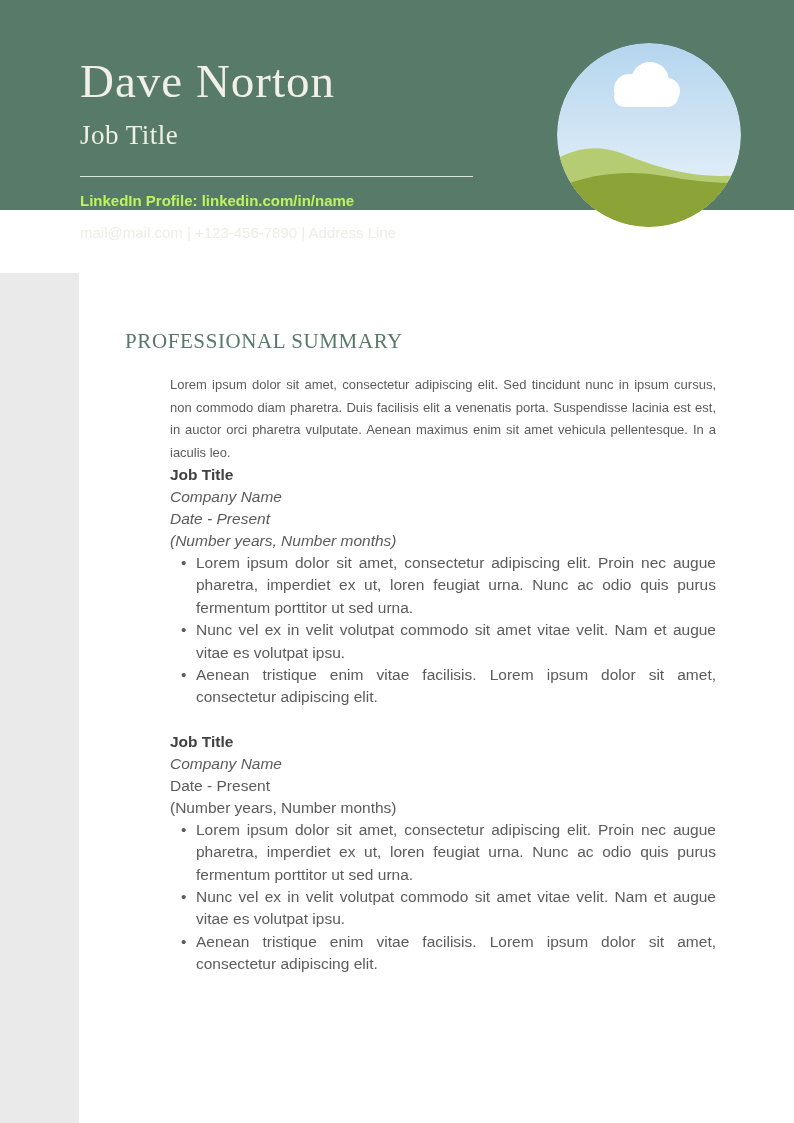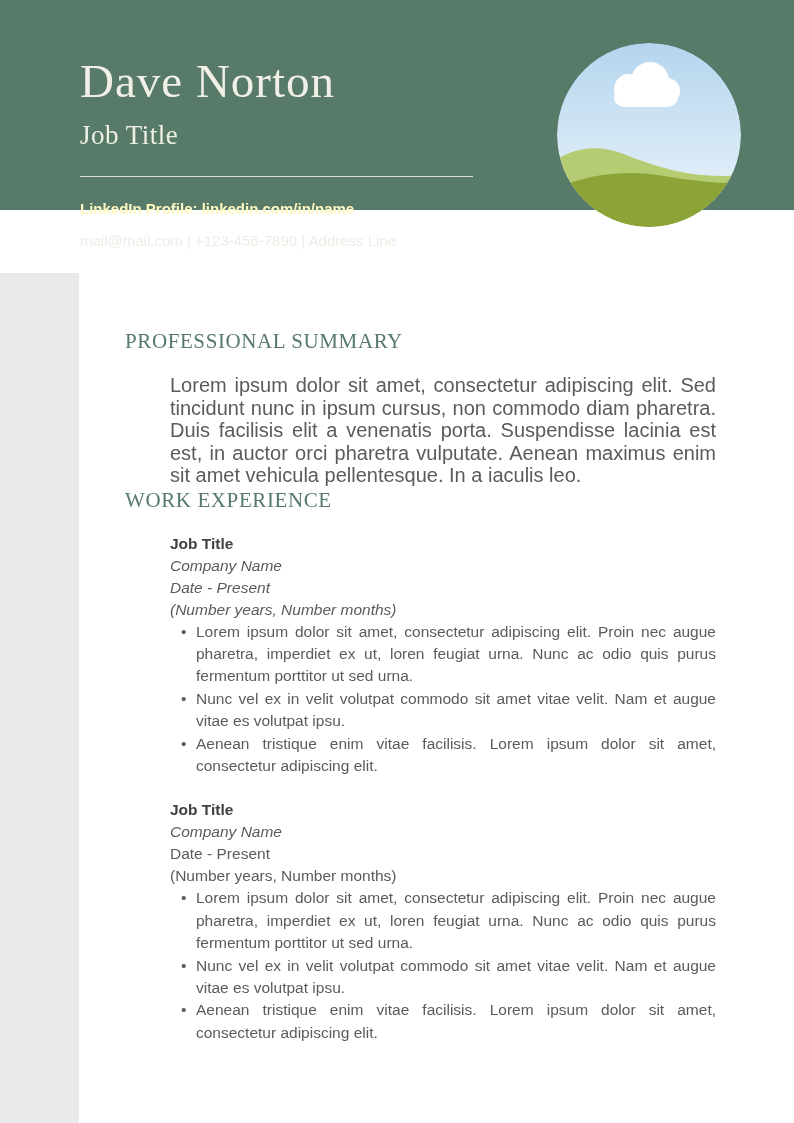--- a/index.html
+++ b/index.html
@@ -40,24 +40,24 @@
     margin-top: 8px;
     letter-spacing: 0.5px;
   }
   .header-divider {
     width: 393px; height: 1px;
     background: #e6e9dc;
     margin-top: 24px;
     opacity: 0.95;
   }
   .linkedin-line {
-    margin-top: 22px;
+    margin-top: 14px;
     font-size: 15px; line-height: 19px;
     font-weight: 700;
-    color: #fef9c3;
+    color: #bef264;
   }
   .contact-line {
     margin-top: 13px;
     font-size: 15px; line-height: 19px;
     font-weight: 400;
     color: #eceee5;
   }
   .photo {
     position: absolute; left: 557px; top: 43px;
     width: 184px; height: 184px;
@@ -83,21 +83,21 @@
   .section-heading {
     font-family: "Liberation Serif", serif;
     font-size: 21px; line-height: 26px;
     font-weight: 400;
     letter-spacing: 0.6px;
     color: #56796a;
     margin: 0 0 20px 125px;
   }
   .summary-paragraph {
     margin: 0 78px 0 170px;
-    font-size: 20px; line-height: 22.5px;
+    font-size: 13px; line-height: 22.5px;
     color: #5b5b5b;
     text-align: justify;
   }
   .entry {
     margin: 0 78px 0 170px;
     font-size: 15.5px;
     color: #5b5b5b;
   }
   .entry.second { margin-top: 22px; }
   .entry-title {
@@ -163,21 +163,20 @@
     </div>
   </div>
 
   <div class="left-strip"></div>
 
   <div class="main">
 
     <h3 class="section-heading">PROFESSIONAL SUMMARY</h3>
     <p class="summary-paragraph">Lorem ipsum dolor sit amet, consectetur adipiscing elit. Sed tincidunt nunc in ipsum cursus, non commodo diam pharetra. Duis facilisis elit a venenatis porta. Suspendisse lacinia est est, in auctor orci pharetra vulputate. Aenean maximus enim sit amet vehicula pellentesque. In a iaculis leo.</p>
 
-    <h3 class="section-heading">WORK EXPERIENCE</h3>
 
     <div class="entry">
       <div class="entry-title">Job Title</div>
       <div class="entry-line it">Company Name</div>
       <div class="entry-line it">Date - Present</div>
       <div class="entry-line it">(Number years, Number months)</div>
       <ul class="bullets">
         <li>Lorem ipsum dolor sit amet, consectetur adipiscing elit. Proin nec augue pharetra, imperdiet ex ut, loren feugiat urna. Nunc ac odio quis purus fermentum porttitor ut sed urna.</li>
         <li>Nunc vel ex in velit volutpat commodo sit amet vitae velit. Nam et augue vitae es volutpat ipsu.</li>
         <li>Aenean tristique enim vitae facilisis. Lorem ipsum dolor sit amet, consectetur adipiscing elit.</li>

